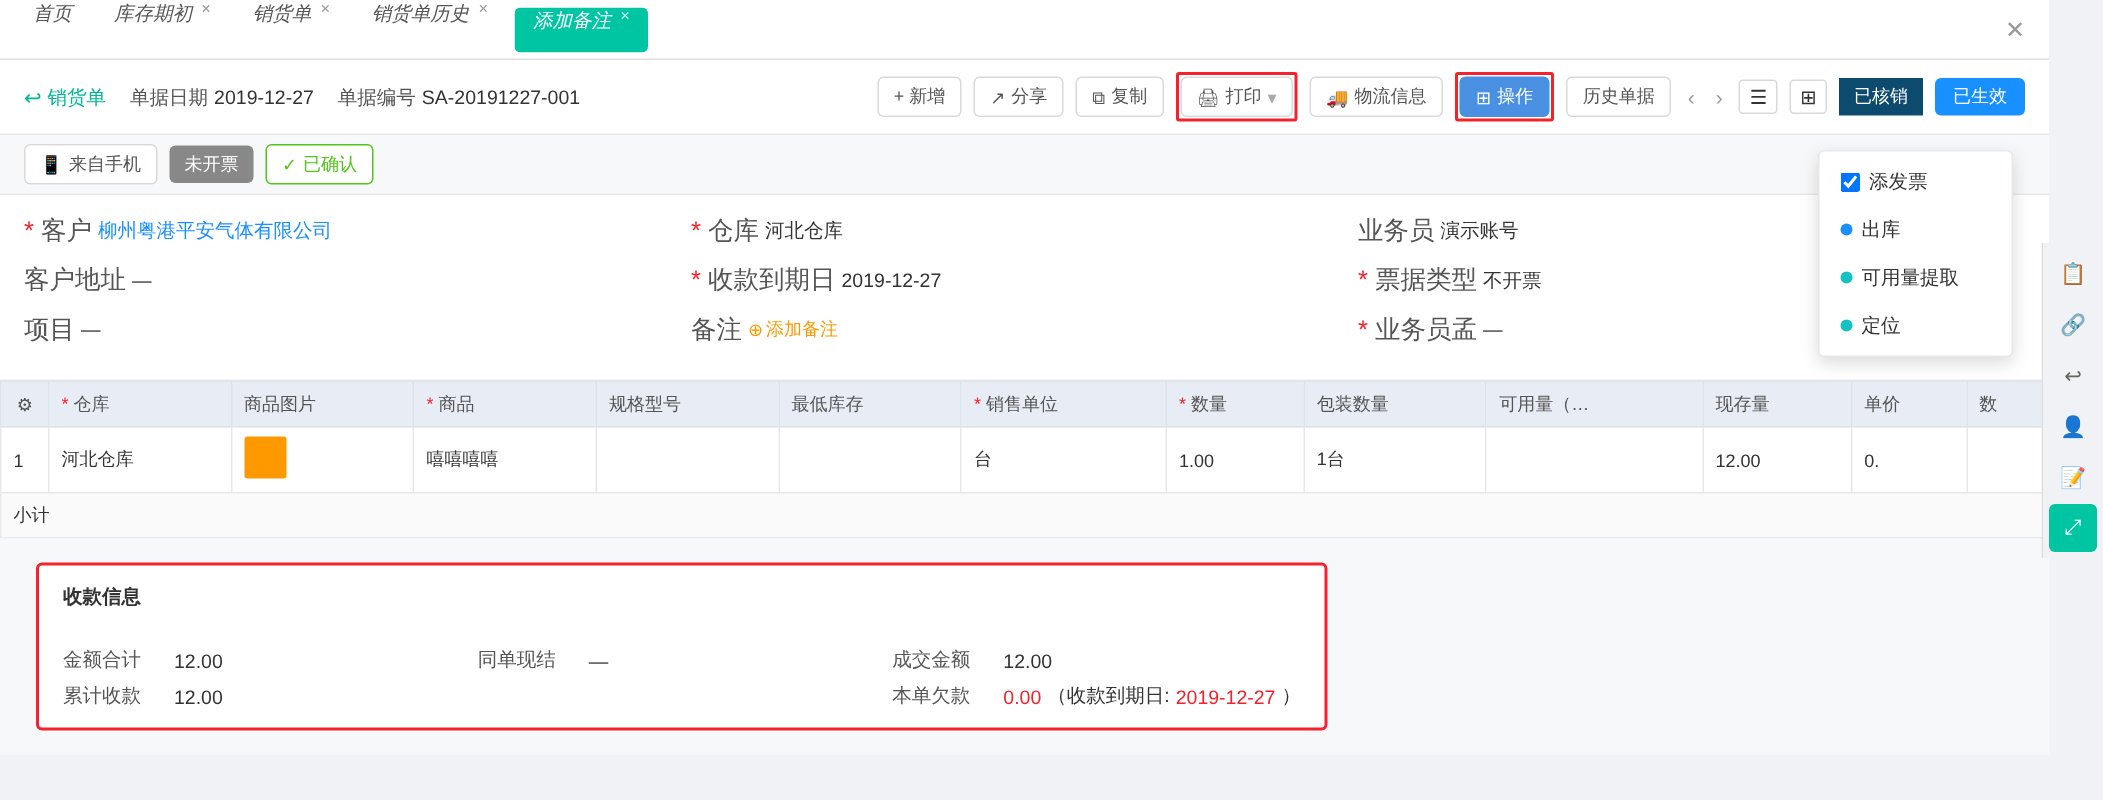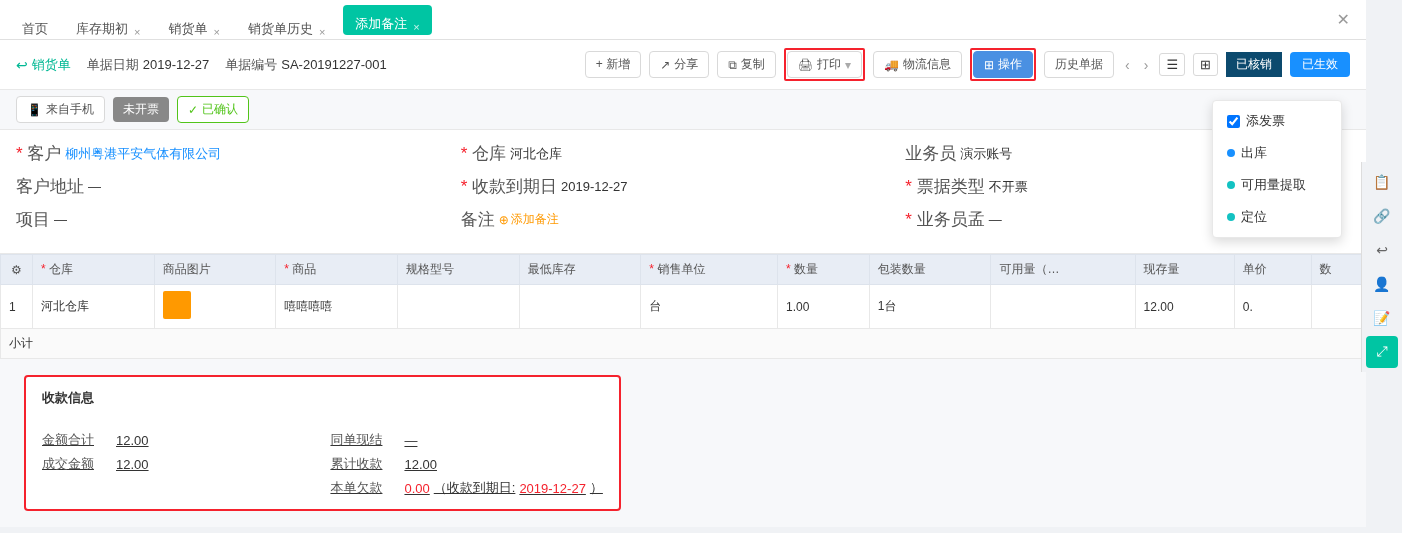--- a/index.html
+++ b/index.html
@@ -4,22 +4,22 @@
   <style>
     * { box-sizing: border-box; margin: 0; padding: 0; }
     body { font-family: 'Microsoft YaHei', Arial, sans-serif; font-size: 13px; background: #f0f2f5; color: #333; }
     
     
     .tab-bar {
       display: flex; align-items: center; background: #fff; border-bottom: 1px solid #e0e0e0;
       padding: 0 8px; height: 40px; position: relative;
     }
     .tab-item {
-      display: flex; align-items: flex-end; padding: 0 14px; height: 40px; cursor: pointer;
-      font-size: 13px; color: #555; border-bottom: 2px solid transparent; white-space: nowrap;
+      display: flex; align-items: flex-start; padding: 0 14px; height: 40px; cursor: pointer;
+      font-size: 13px; color: #555; border-bottom: 2px solid transparent; white-space: nowrap; font-style: italic;
     }
     .tab-item .tab-close { margin-left: 6px; color: #999; font-size: 11px; cursor: pointer; }
     .tab-item.highlighted { background: #00c5a3; color: #fff; border-radius: 4px; height: 30px; padding: 0 12px; margin: 0 4px; }
     .tab-item.highlighted .tab-close { color: rgba(255,255,255,0.8); }
     .tab-bar-close { margin-left: auto; font-size: 16px; color: #999; cursor: pointer; padding: 0 8px; }
 
     
     .doc-header {
       background: #fff; padding: 8px 16px; display: flex; align-items: center;
       border-bottom: 1px solid #e8e8e8; gap: 16px;
@@ -72,21 +72,21 @@
     tr.subtotal td { background: #fafafa; }
     .gear-cell { width: 32px; text-align: center; }
     .product-img { width: 28px; height: 28px; background: #ff9900; border-radius: 2px; display: inline-block; }
 
     
     .summary-box {
       border: 2px solid #f5222d; border-radius: 4px; padding: 12px 16px;
       background: #fff; margin: 8px 16px; display: inline-block; min-width: 520px;
     }
     .summary-title { font-weight: bold; font-size: 13px; margin-bottom: 24px; }
-    .summary-grid { display: grid; grid-template-columns: 1fr 1fr; gap: 6px 16px; text-decoration: underline; }
+    .summary-grid { display: grid; grid-template-columns: 1fr 1fr 1fr; gap: 6px 4px; }
     .summary-row { display: flex; align-items: center; gap: 4px; font-size: 13px; }
     .summary-label { color: #555; min-width: 70px; }
     .summary-value { color: #333; }
     .summary-value.red { color: #f5222d; }
     .summary-value.date { color: #f5222d; }
 
     
     .dropdown-overlay {
       position: absolute; top: 100px; right: 60px; background: #fff;
       border: 1px solid #e8e8e8; border-radius: 4px; box-shadow: 0 4px 12px rgba(0,0,0,0.15);

